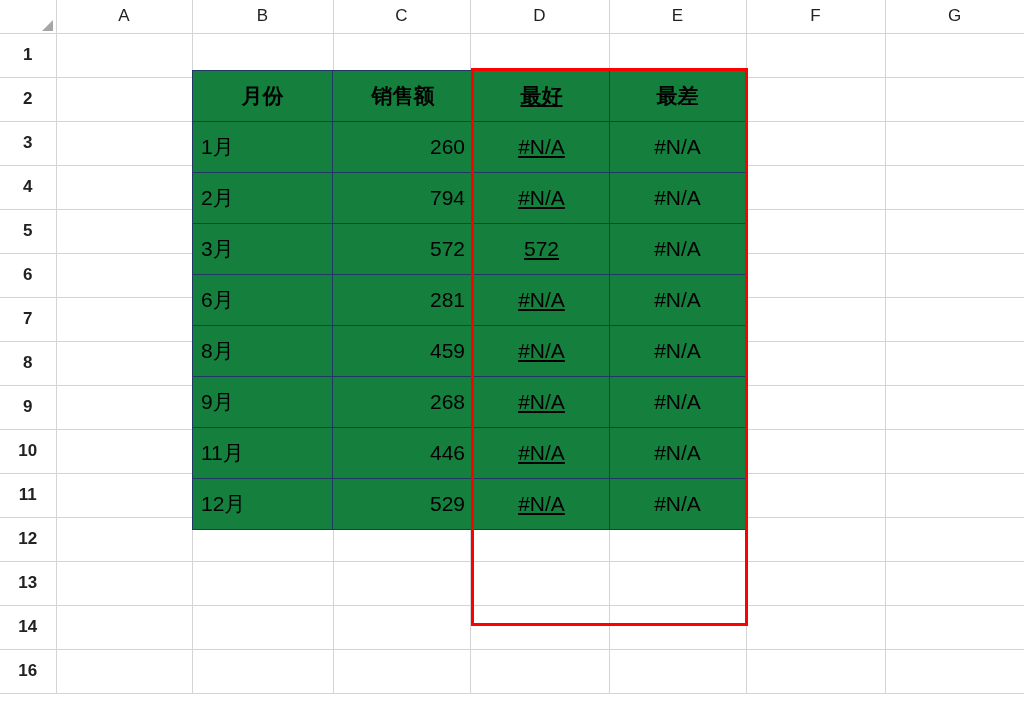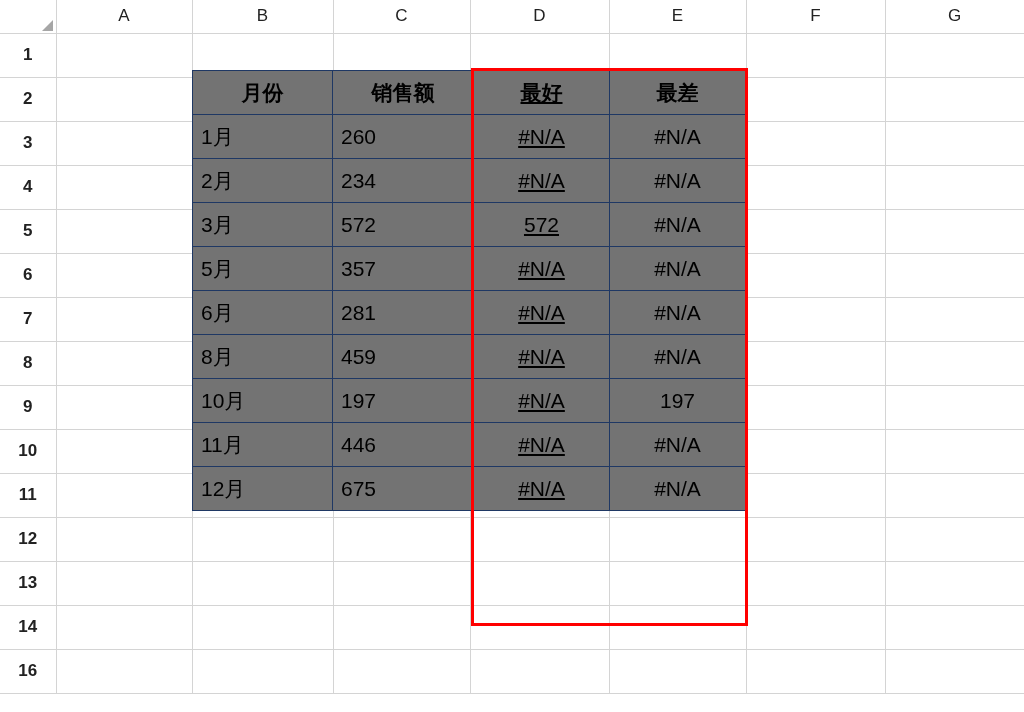--- a/index.html
+++ b/index.html
@@ -87,32 +87,32 @@
     left: 192px;
     top: 70px;
     border-collapse: collapse;
     table-layout: fixed;
   }
   #datatable td, #datatable th {
     box-sizing: border-box;
     border: 1px solid #1f3864;
     font-size: 21px;
     height: 44px;
-    padding: 0 8px;
-    background: #737373;
+    padding: 11px 8px;
+    background: #15803d;
     font-weight: normal;
   }
   #datatable th {
     font-weight: bold;
     text-align: center;
     font-size: 21px;
     height: 44px;
   }
   .c-month { width: 140px; text-align: left; }
-  .c-sales { width: 141px; text-align: left; }
+  .c-sales { width: 141px; text-align: right; }
   .c-best  { width: 136px; text-align: center; text-decoration: underline; }
   .c-worst { width: 136px; text-align: center; }
 
   tr.band td, tr.band th { background: #ddebf7; }
   tr.plain td, tr.plain th { background: #ffffff; }
 
   
   #redbox {
     position: absolute;
     left: 471px;
@@ -318,63 +318,57 @@
     </tr>
 
     <tr class="band">
       <td class="c-month">1月</td>
       <td class="c-sales">260</td>
       <td class="c-best">#N/A</td>
       <td class="c-worst">#N/A</td>
     </tr>
     <tr class="band">
       <td class="c-month">2月</td>
-      <td class="c-sales">234</td>
+      <td class="c-sales">794</td>
       <td class="c-best">#N/A</td>
       <td class="c-worst">#N/A</td>
     </tr>
     <tr class="plain">
       <td class="c-month">3月</td>
       <td class="c-sales">572</td>
       <td class="c-best">572</td>
       <td class="c-worst">#N/A</td>
     </tr>
     <tr class="band">
-      <td class="c-month">5月</td>
-      <td class="c-sales">357</td>
-      <td class="c-best">#N/A</td>
-      <td class="c-worst">#N/A</td>
-    </tr>
-    <tr class="band">
       <td class="c-month">6月</td>
       <td class="c-sales">281</td>
       <td class="c-best">#N/A</td>
       <td class="c-worst">#N/A</td>
     </tr>
     <tr class="band">
       <td class="c-month">8月</td>
       <td class="c-sales">459</td>
       <td class="c-best">#N/A</td>
       <td class="c-worst">#N/A</td>
     </tr>
-    <tr class="plain">
-      <td class="c-month">10月</td>
-      <td class="c-sales">197</td>
-      <td class="c-best">#N/A</td>
-      <td class="c-worst">197</td>
+    <tr class="band">
+      <td class="c-month">9月</td>
+      <td class="c-sales">268</td>
+      <td class="c-best">#N/A</td>
+      <td class="c-worst">#N/A</td>
     </tr>
     <tr class="plain">
       <td class="c-month">11月</td>
       <td class="c-sales">446</td>
       <td class="c-best">#N/A</td>
       <td class="c-worst">#N/A</td>
     </tr>
     <tr class="band">
       <td class="c-month">12月</td>
-      <td class="c-sales">675</td>
+      <td class="c-sales">529</td>
       <td class="c-best">#N/A</td>
       <td class="c-worst">#N/A</td>
     </tr>
   </tbody>
     </table>
 
   <div id="redbox"></div>
 </div>
 
 </body></html>

